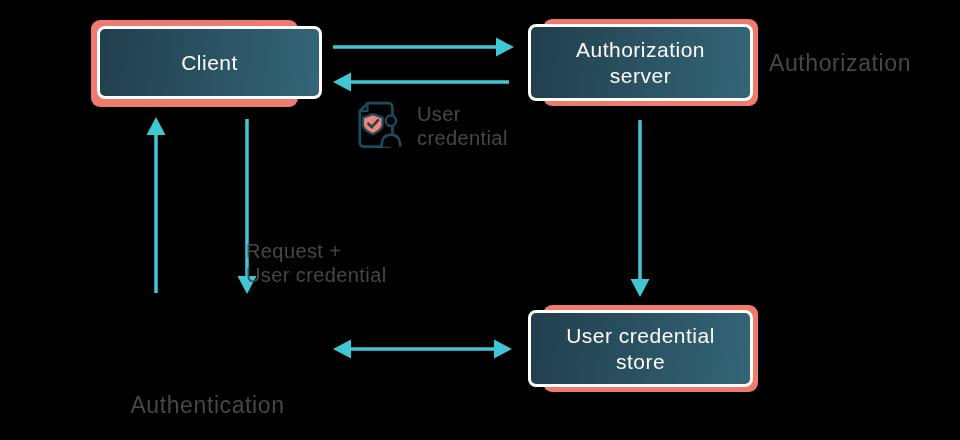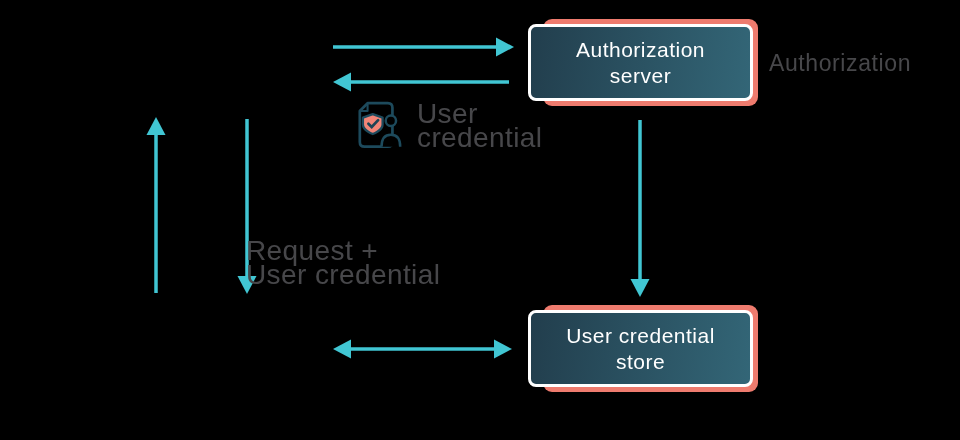--- a/index.html
+++ b/index.html
@@ -24,32 +24,38 @@
   }
   .node .box span{
     color:var(--box-text-white,#fff);font-size:21px;letter-spacing:.5px;
     text-align:center;white-space:pre-line;line-height:26px;
   }
   
   .arrows{position:absolute;left:0;top:0;z-index:2;pointer-events:none;}
   
   .ann{
     position:absolute;color:var(--label-gray,#47474a);
-    font-size:28px;letter-spacing:.4px;white-space:pre-line;line-height:24px;z-index:2;
+    font-size:20px;letter-spacing:.4px;white-space:pre-line;line-height:24px;z-index:2;
   }
   .ann.big{font-size:23px;letter-spacing:.6px;}
   .ann.center{text-align:center;}
   
   .cred-icon{position:absolute;left:351px;top:99px;z-index:2;}
 </style>
 </head>
 <body>
 
 <div class="canvas">
 
+  <div class="node sl" style="left:97px;top:26px;width:225px;height:73px">
+    <div class="shadow"></div>
+    <div class="box">
+      <span>Client</span>
+    </div>
+  </div>
 
   <div class="node sr" style="left:528px;top:24px;width:225px;height:77px">
     <div class="shadow"></div>
     <div class="box">
       <span>Authorization
 server</span>
     </div>
   </div>
 
 
@@ -99,14 +105,15 @@
   </svg>
 
   <div class="ann" style="left:417px;top:102px;">User
 credential</div>
 
   <div class="ann" style="left:246px;top:223px;margin-top:16px;">Request +
 User credential</div>
 
   <div class="ann big" style="left:769px;top:51px;">Authorization</div>
 
+  <div class="ann big center" style="left:95px;top:393px;width:225px;">Authentication</div>
 
 </div>
 
 </body></html>

